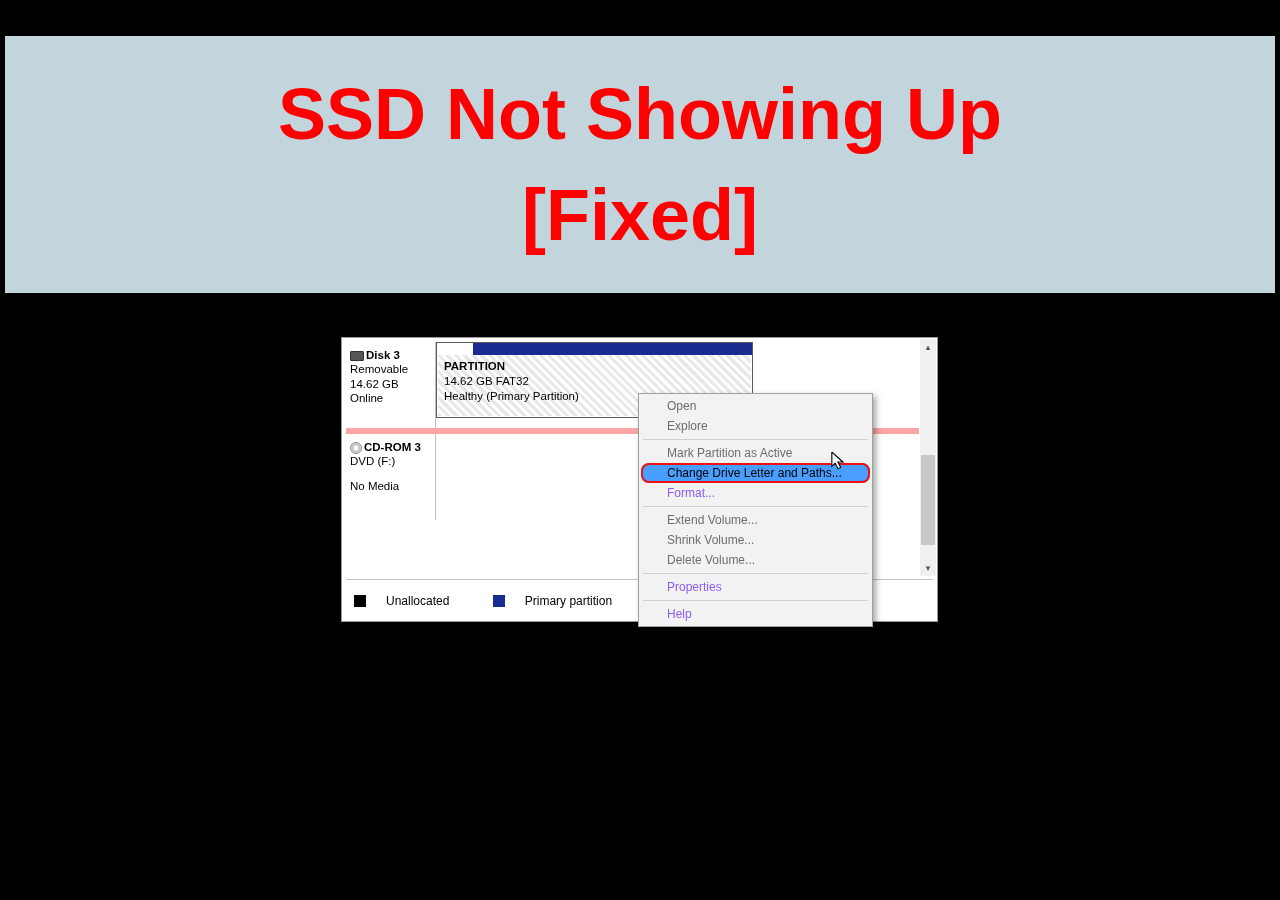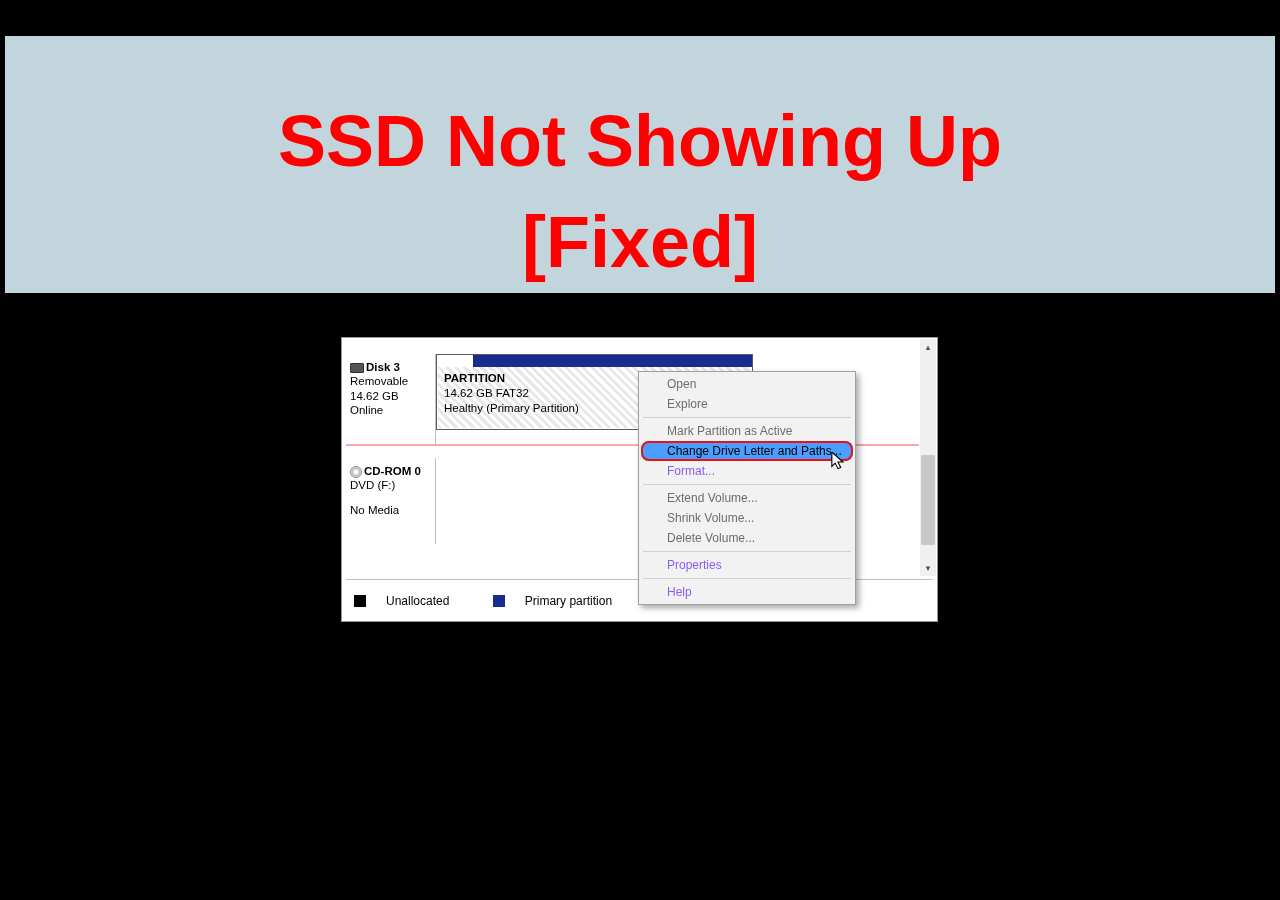--- a/index.html
+++ b/index.html
@@ -9,21 +9,21 @@
   height: 900px;
   font-family: "Segoe UI", Tahoma, sans-serif;
   overflow: hidden;
   position: relative;
 }
 .banner {
   margin: 36px 5px 0 5px;
   height: 257px;
   background: #c2d4dc;
   display: flex;
-  align-items: flex-end;
+  align-items: center;
   justify-content: center;
 }
 .banner-title {
   color: #ff0000;
   font-size: 72px;
   font-weight: 800;
   text-align: center;
   line-height: 1.4;
   font-family: Verdana, Geneva, sans-serif;
 }
@@ -36,22 +36,21 @@
   background: #fff;
   border: 1px solid #999;
 }
 .dm-body {
   position: absolute;
   left: 4px; top: 4px; right: 18px; bottom: 45px;
   background: #fff;
 }
 .disk-row {
   display: flex;
-  border-bottom: 2px solid #fca5a5;
-  margin-top: 12px;
+  border-bottom: 6px solid #fca5a5;
 }
 .disk-left {
   width: 90px;
   padding: 6px 4px 6px 4px;
   font-size: 11.5px;
   line-height: 1.25;
   color: #000;
   background: #fff;
   border-right: 1px solid #c0c0c0;
   position: relative;
@@ -137,22 +136,22 @@
 .scroll-btn.bot{ bottom:0; }
 .scroll-thumb {
   position:absolute; left:1px; width:14px;
   background:#c8c8c8;
   top: 116px;
   height: 90px;
 }
 .context-menu {
   position: absolute;
   left: 638px;
-  top: 371px;
-  width: 218px;
+  top: 393px;
+  width: 235px;
   background: #f2f2f2;
   border: 1px solid #a0a0a0;
   box-shadow: 3px 3px 6px rgba(0,0,0,.35);
   padding: 2px;
   font-size: 12px;
 }
 .cm-item {
   padding: 3px 10px 3px 26px;
   color: #6d6d6d;
   cursor: default;
@@ -204,21 +203,21 @@
             <div class="pname">PARTITION</div>
             <div>14.62 GB FAT32</div>
             <div>Healthy (Primary Partition)</div>
           </div>
         </div>
       </div>
     </div>
 
     <div class="disk-row row2-h">
       <div class="disk-left">
-        <div><span class="cd-icon"></span><span class="dname">CD-ROM 0</span></div>
+        <div><span class="cd-icon"></span><span class="dname">CD-ROM 3</span></div>
         <div>DVD (F:)</div>
         <div style="height:10px"></div>
         <div>No Media</div>
       </div>
       <div class="part-area"></div>
     </div>
 
   </div>
 
   <div class="scroll-track">

